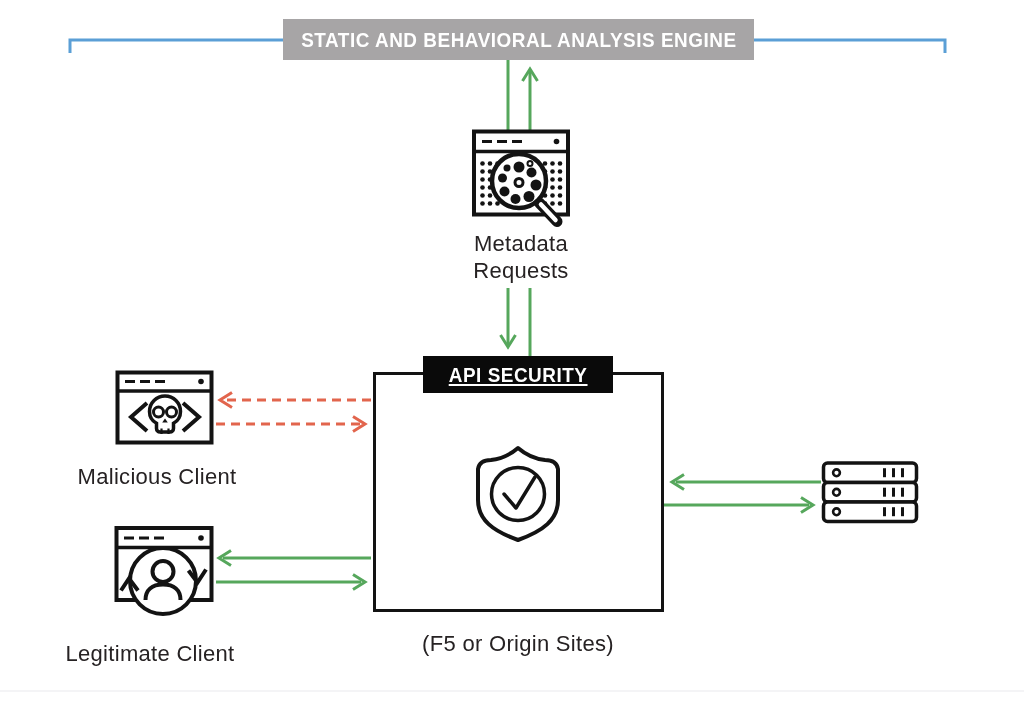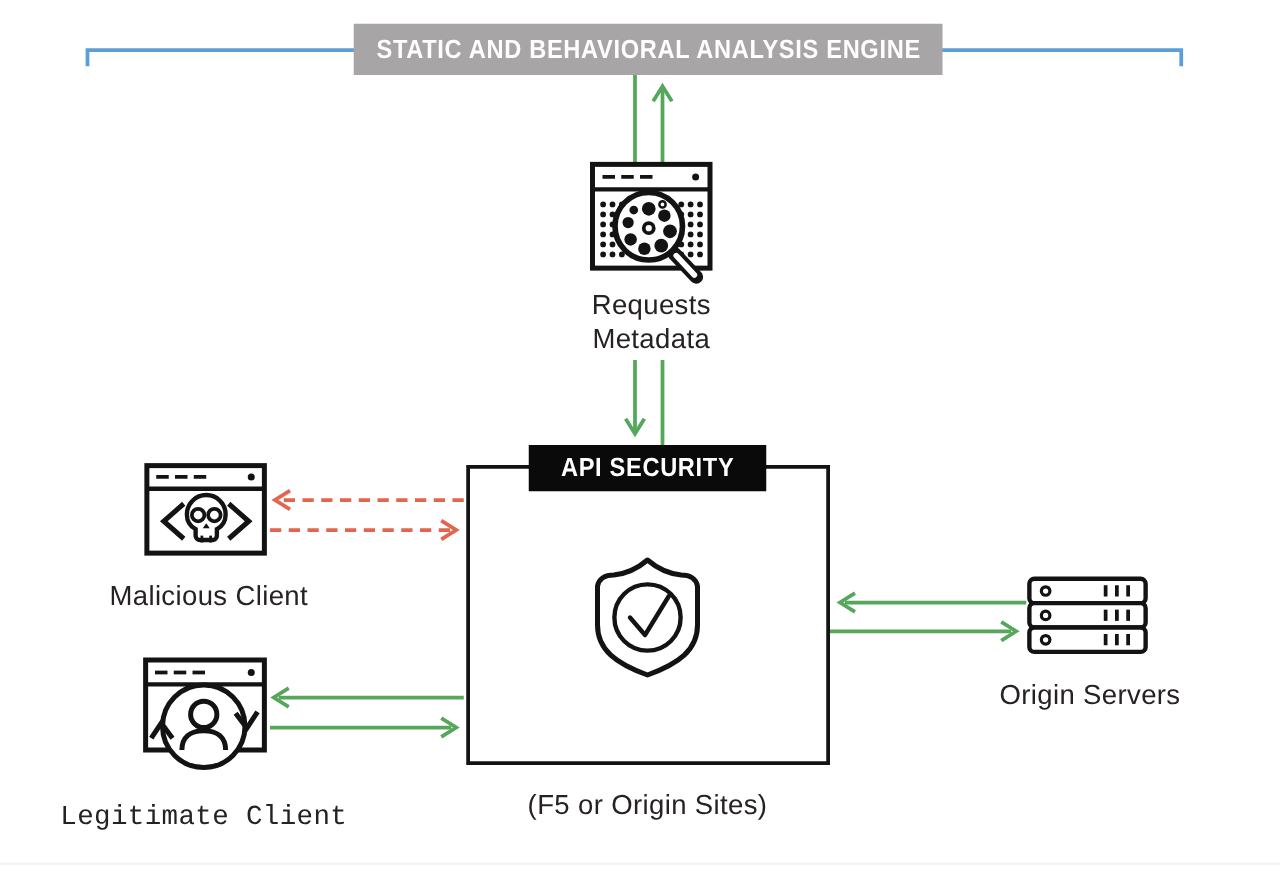--- a/index.html
+++ b/index.html
@@ -20,35 +20,35 @@
   .blue{color:var(--blue);}
 
   .banner{
     position:absolute; display:flex; align-items:center; justify-content:center;
     color:#fff; font-weight:bold; z-index:3;
   }
   .banner .bt{transform:scaleX(0.9); letter-spacing:0.6px; white-space:nowrap;}
   #engine-banner{left:283px; top:19px; width:471px; height:41px;
     background:var(--banner_gray); font-size:21px;}
   #api-banner{left:423px; top:356px; width:190px; height:37px;
-    background:var(--banner_black); font-size:21px;}
+    background:var(--banner_black); font-size:21px;text-decoration:underline;}
 
   #mesh-box{
     position:absolute; left:373px; top:372px; width:291px; height:240px;
     border:3px solid var(--ink); box-sizing:border-box; background:#fff; z-index:1;
   }
   #diagram-svg{z-index:2;}
 
   .node-label{
     position:absolute; text-align:center; font-size:22px; line-height:27px;
     letter-spacing:0.3px; color:var(--text); z-index:3;
   }
   #requests-metadata-label{left:421px; top:230px; width:200px;}
-  #malicious-client-label{left:42px;  top:463px; width:250px;}
-  #legitimate-client-label{left:38px; top:640px; width:250px;font-family:Liberation Mono, monospace;}
+  #malicious-client-label{left:32px;  top:463px; width:250px;}
+  #legitimate-client-label{left:25px; top:640px; width:250px;}
   #origin-servers-label{left:767px;  top:542px; width:210px;}
   #cloud-mesh-label{left:368px; top:630px; width:300px;}
 
   #footer-strip{
     position:absolute; left:0; top:690px; width:1024px; height:15px;
     background:var(--footer); z-index:0;
   }
 </style>
 </head>
 <body>
@@ -223,27 +223,26 @@
 
   <div id="engine-banner" class="banner">
     <span class="bt">STATIC AND BEHAVIORAL ANALYSIS ENGINE</span>
   </div>
 
   <div id="api-banner" class="banner">
     <span class="bt">API SECURITY</span>
   </div>
 
   <div id="requests-metadata-label" class="node-label">
+    <div>Metadata</div>
     <div>Requests</div>
-    <div>Metadata</div>
   </div>
 
   <div id="malicious-client-label" class="node-label">Malicious Client</div>
 
   <div id="legitimate-client-label" class="node-label">Legitimate Client</div>
 
-  <div id="origin-servers-label" class="node-label">Origin Servers</div>
 
   <div id="cloud-mesh-label" class="node-label">
     <div>(F5 or Origin Sites)</div>
   </div>
 
 </div>
 
 </body></html>

